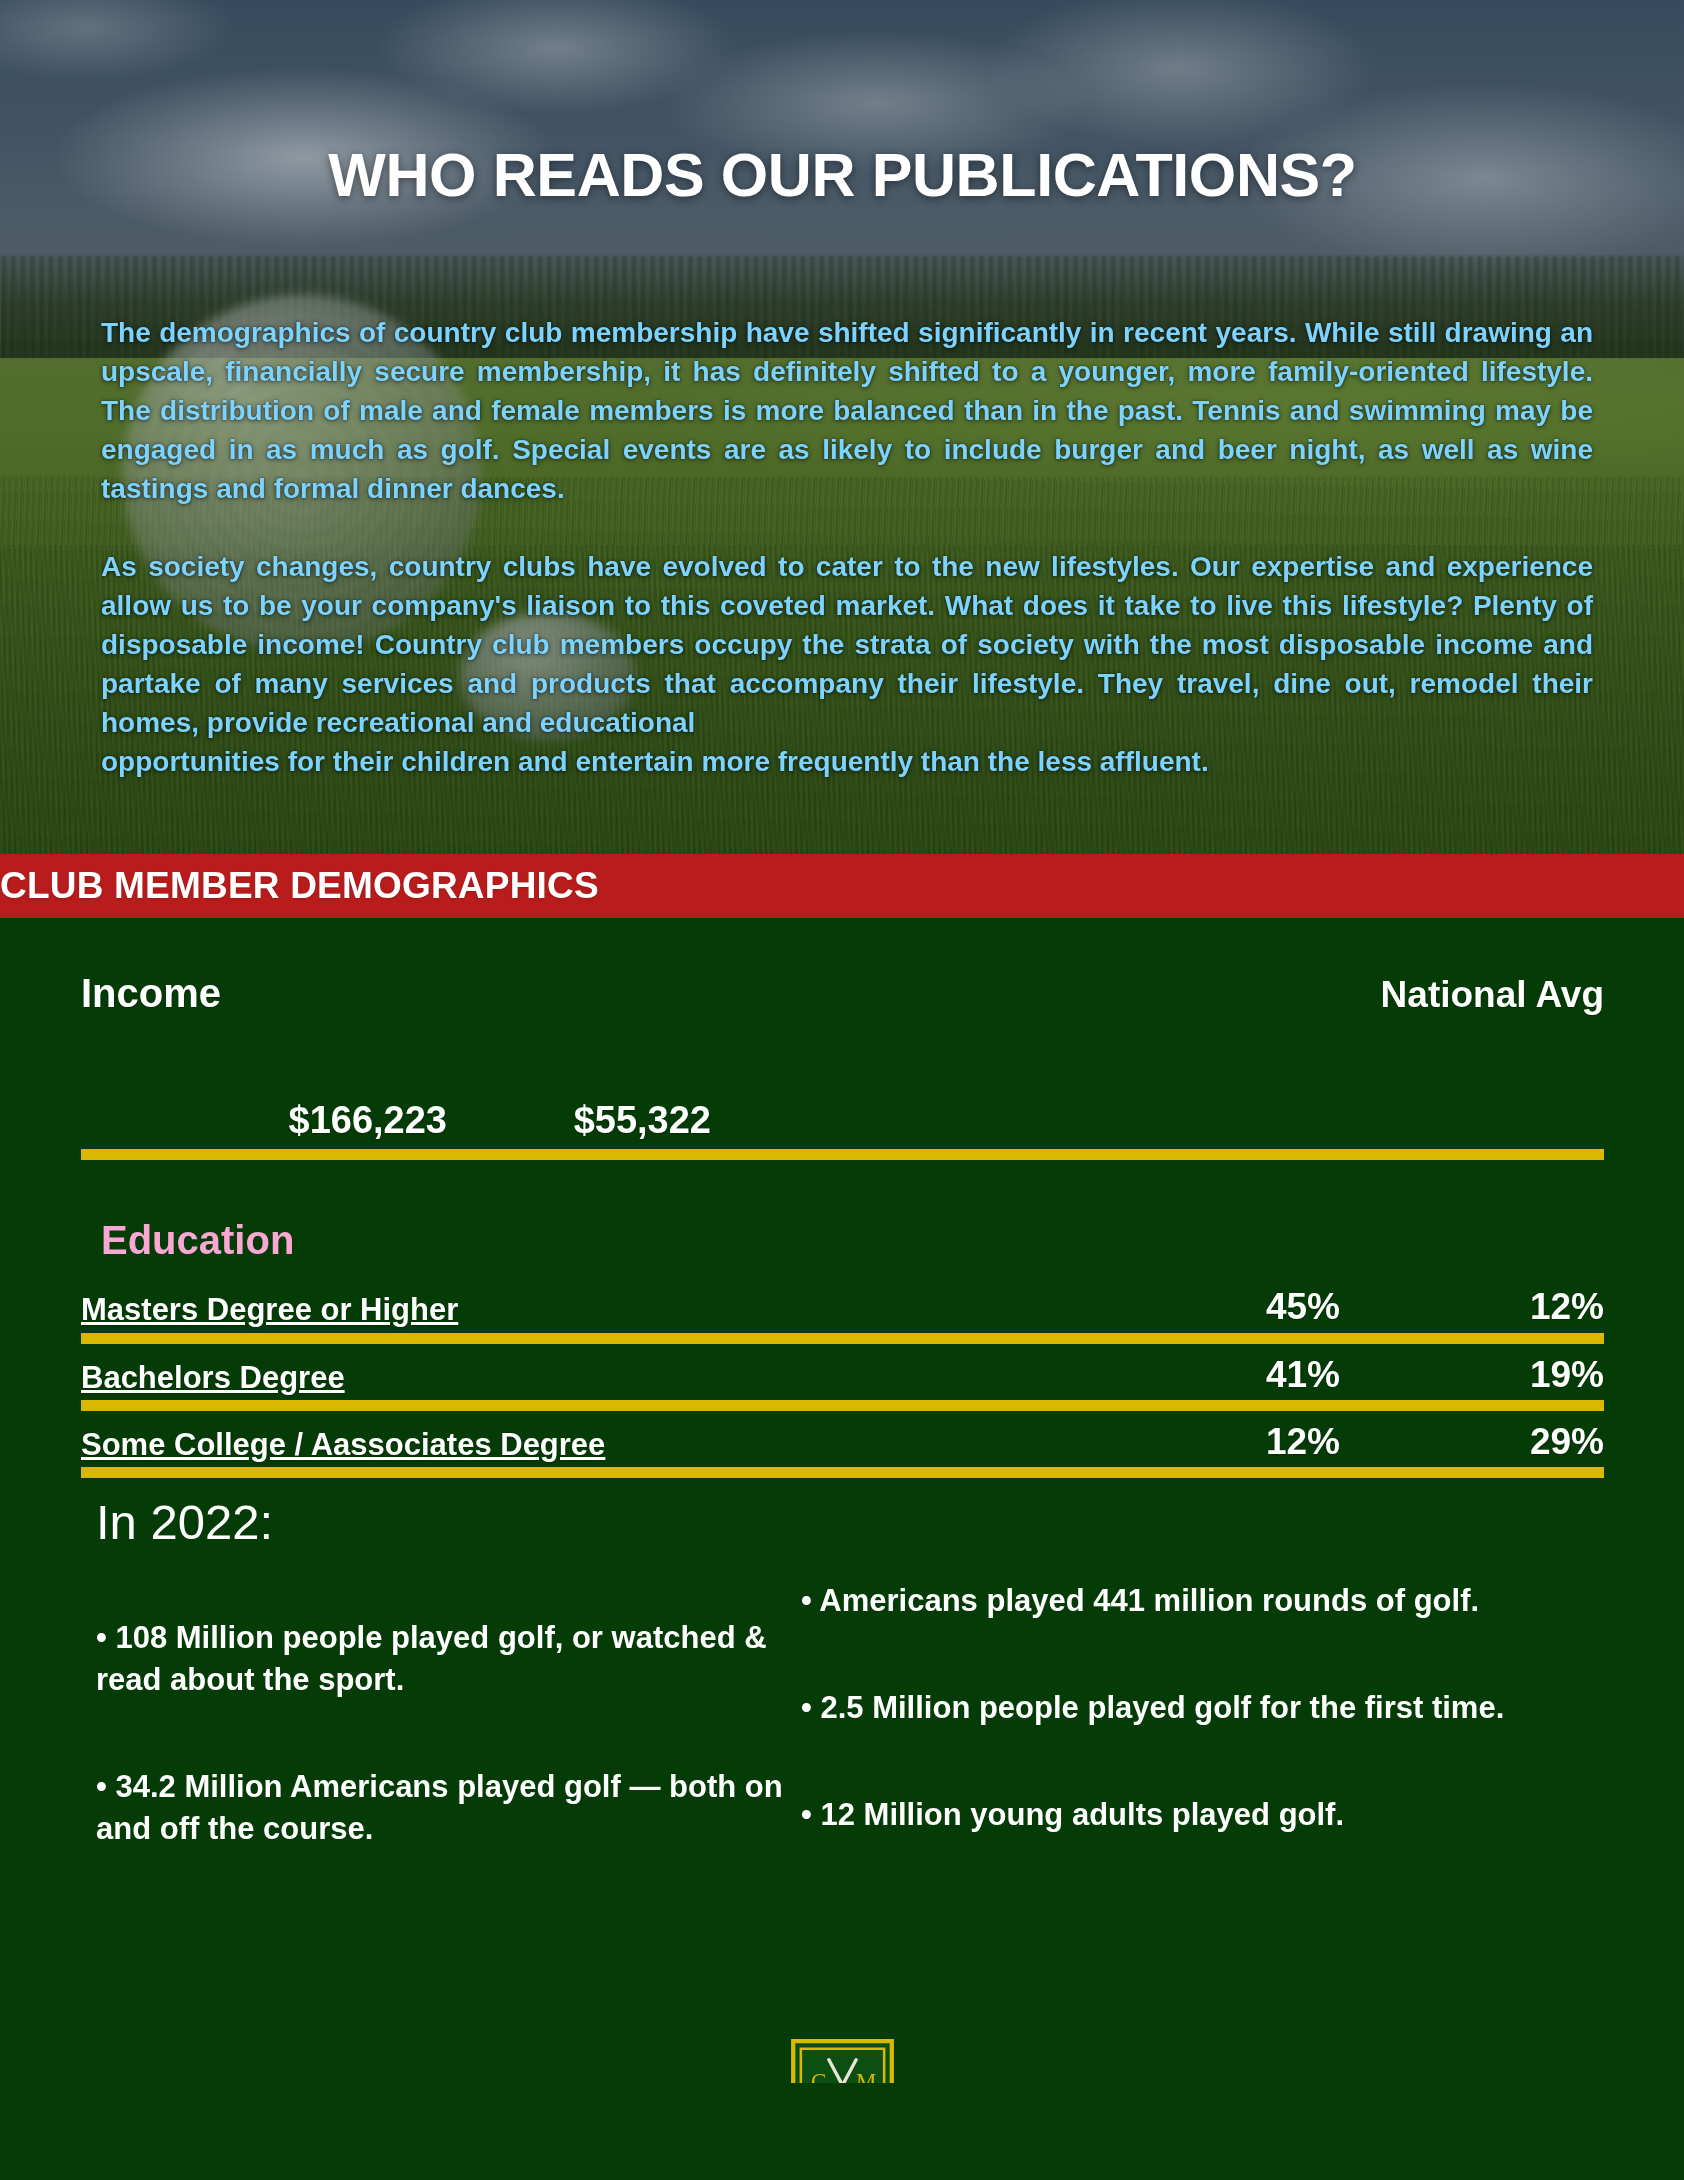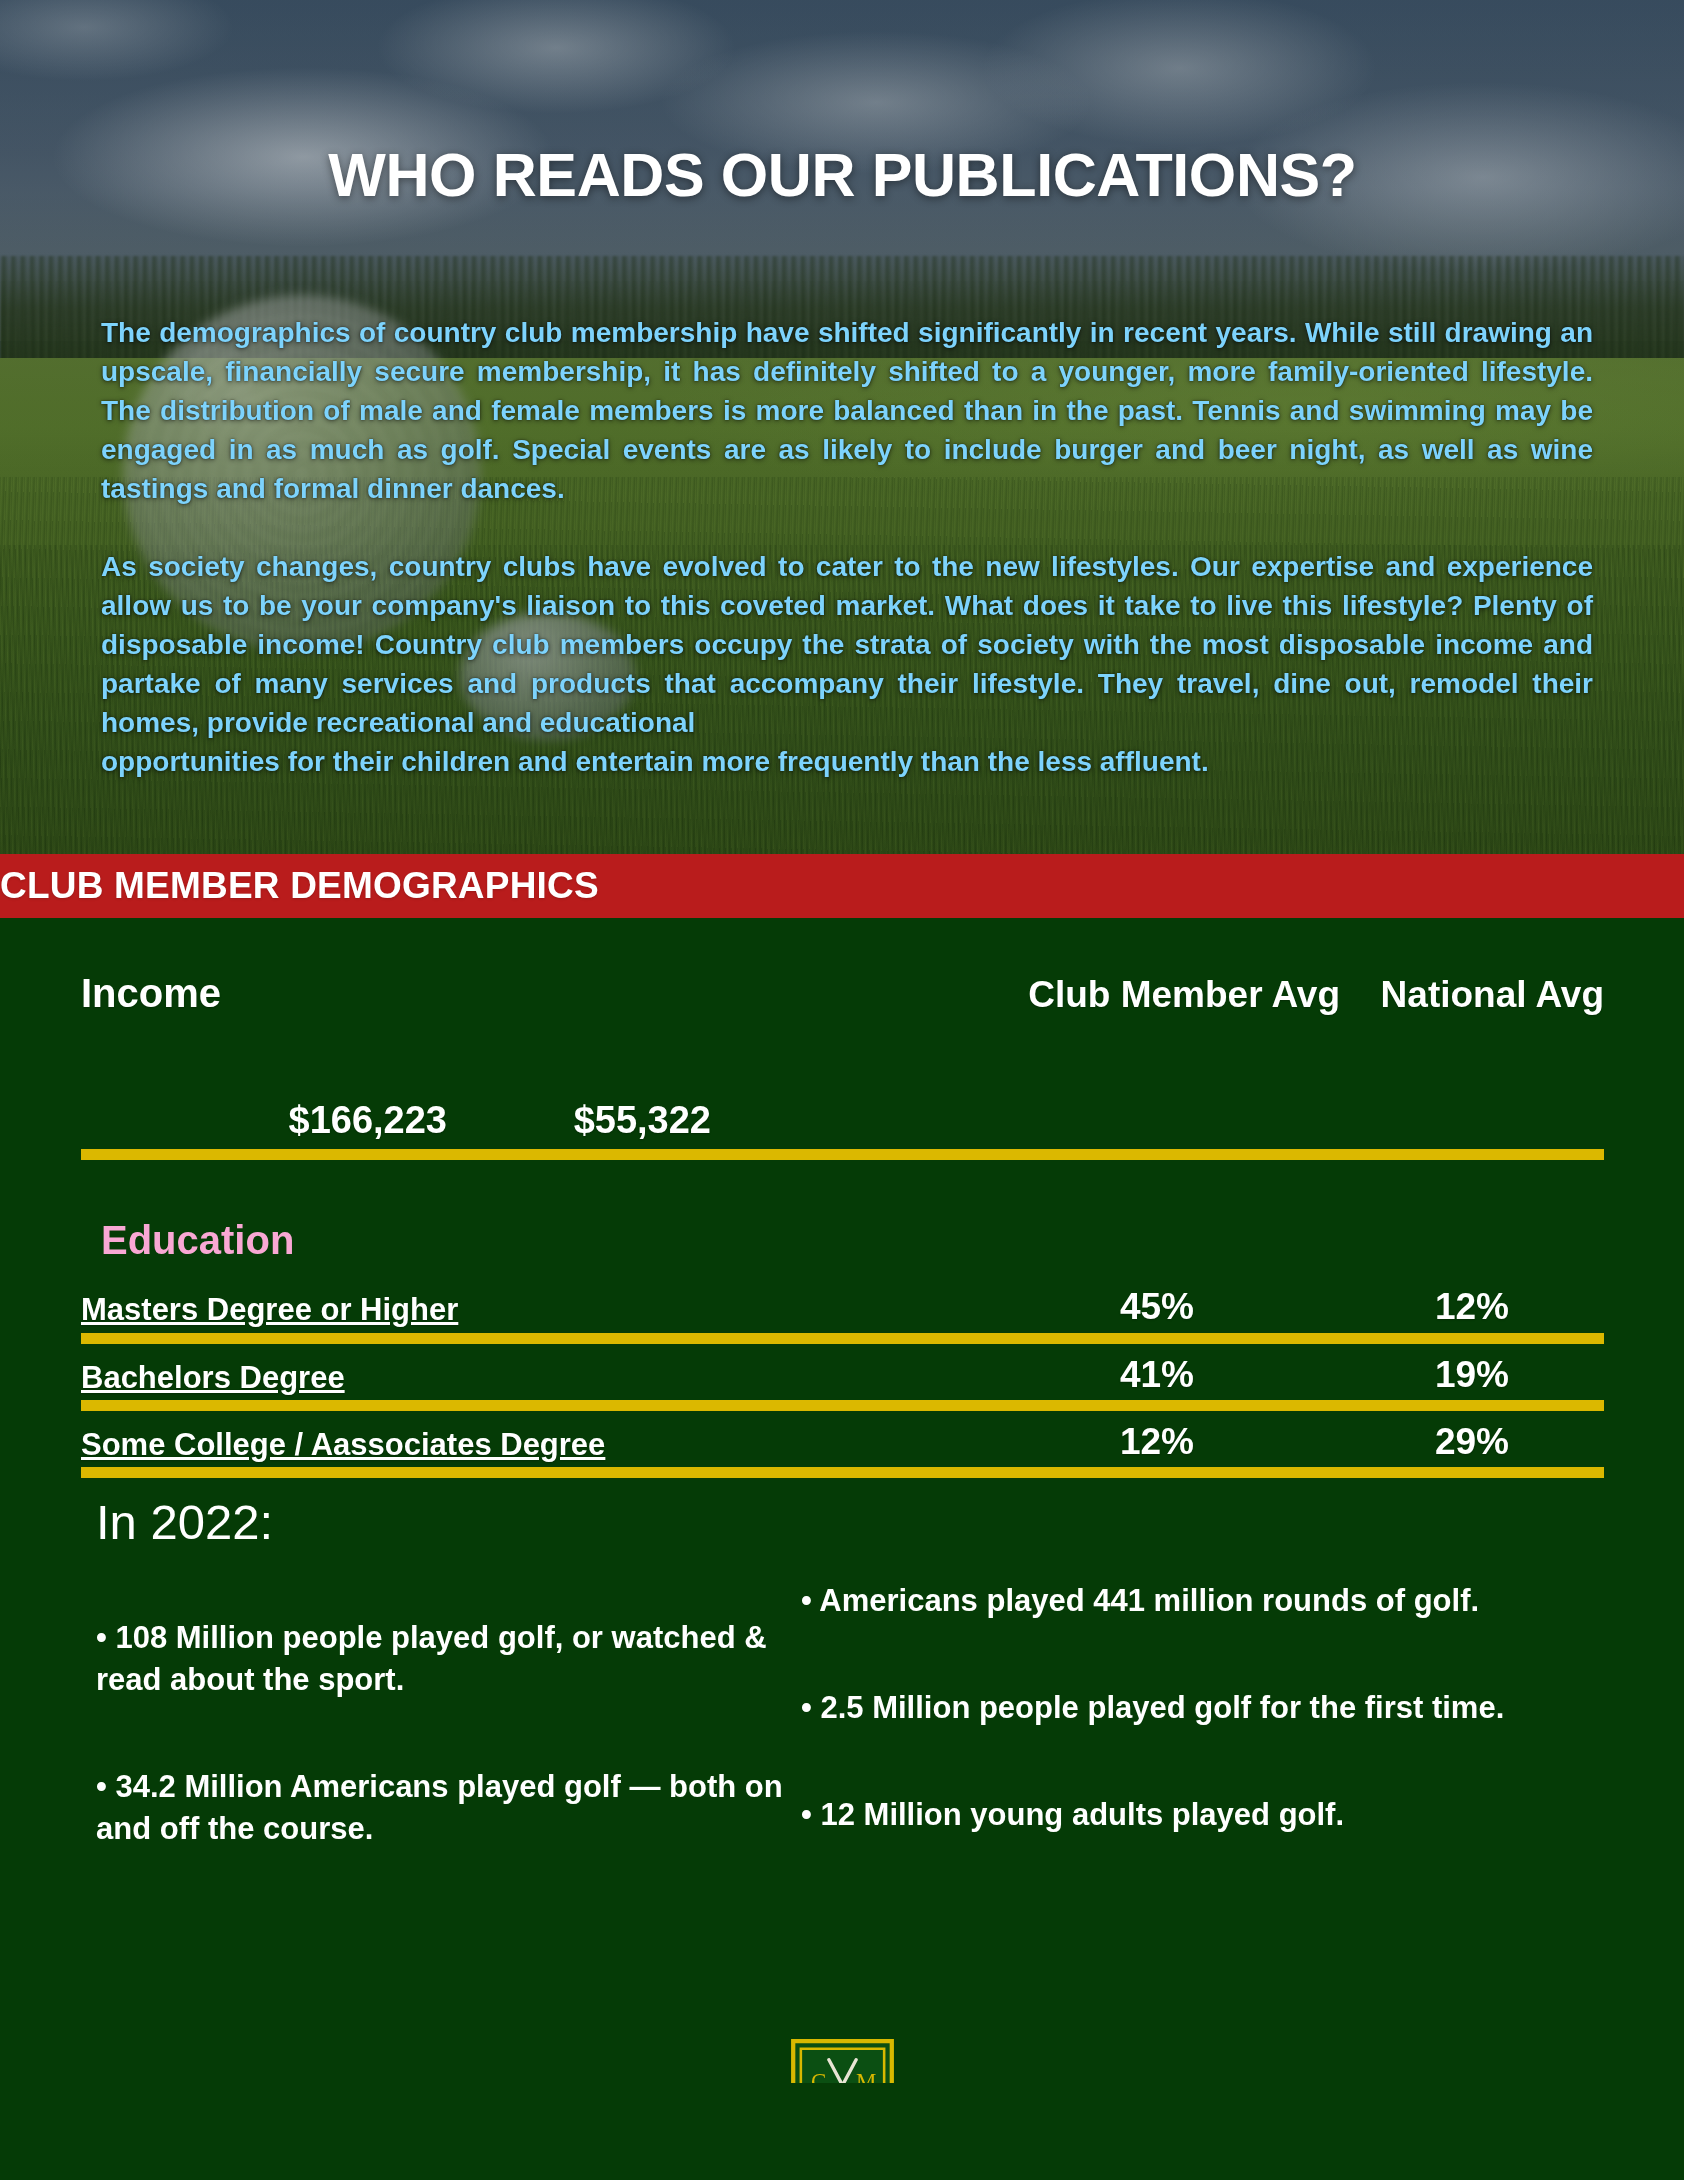--- a/index.html
+++ b/index.html
@@ -156,21 +156,21 @@
   .hdr .c1, .hdr .c2 { font-size:37px; }
 
   .r-income { top:1099px; }
   .r-income .label { font-size:31.5px; }
   .r-income .c1, .r-income .c2 { font-size:38px; }
 
   .sec-edu { top:1218px; }
 
   .r-edu { }
   .r-edu .label { font-size:31px;text-decoration:underline; }
-  .r-edu .c1, .r-edu .c2 { font-size:37px;text-align:center; }
+  .r-edu .c1, .r-edu .c2 { font-size:37px; }
   .r-e1 { top:1286px; }
   .r-e2 { top:1354px; }
   .r-e3 { top:1421px; }
 
   .uline {
     position:absolute; left:81px; width:1523px; height:11px;
     background:#dbb800;
   }
   .u-income { top:1149px; }
   .u-e1 { top:1333px; }
@@ -232,21 +232,20 @@
   </div>
 
   <div class="banner">
     <span class="banner-text">CLUB MEMBER DEMOGRAPHICS</span>
   </div>
 
   <div class="green"></div>
 
   <div class="trow hdr">
     <div class="label">Income</div>
-    <div class="c1">Club Member Avg</div>
     <div class="c2">National Avg</div>
   </div>
 
   <div class="trow r-income">
     <div class="c1">$166,223</div>
     <div class="c2">$55,322</div>
   </div>
   <div class="uline u-income"></div>
 
   <div class="sec-title sec-edu">Education</div>

